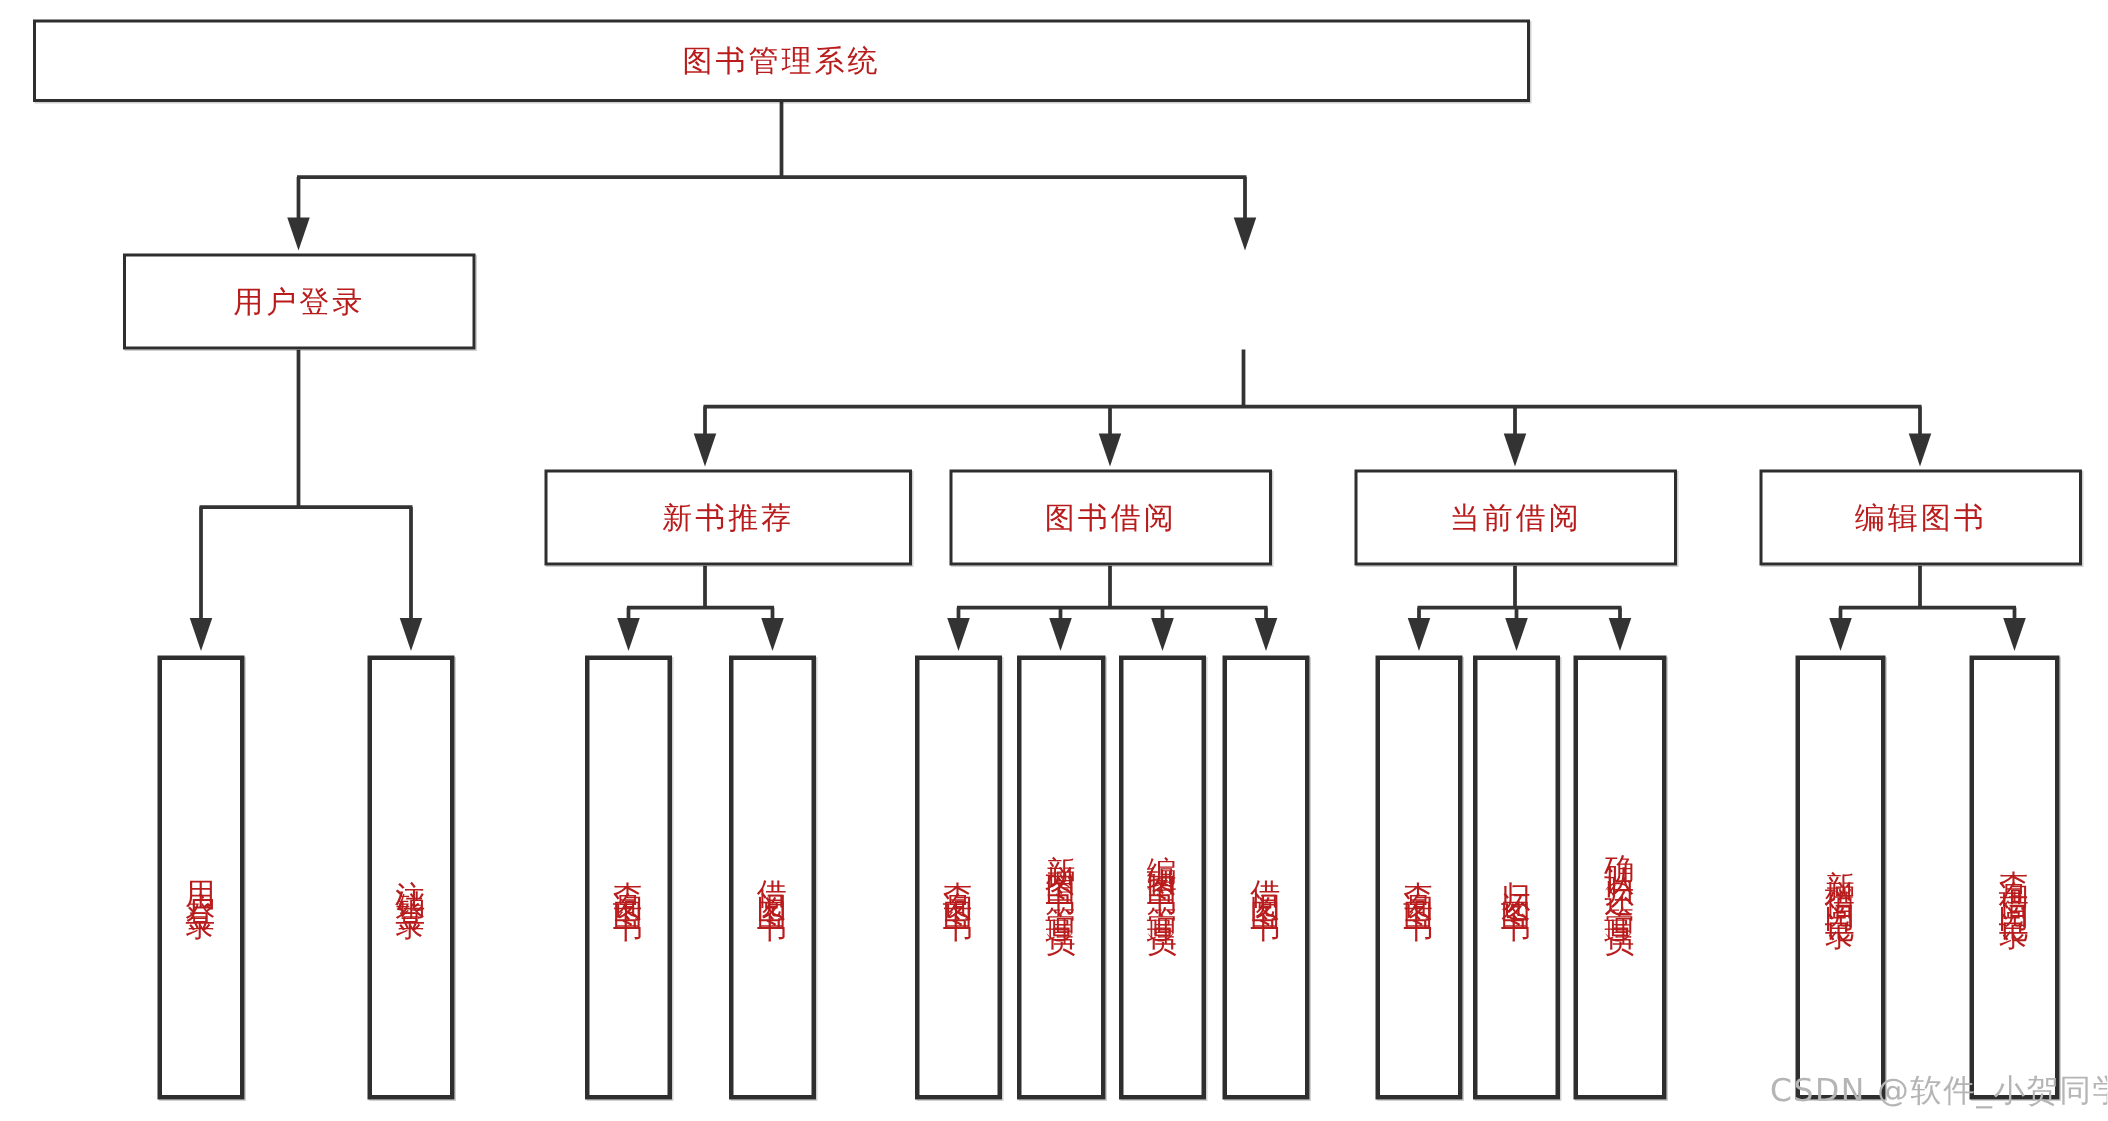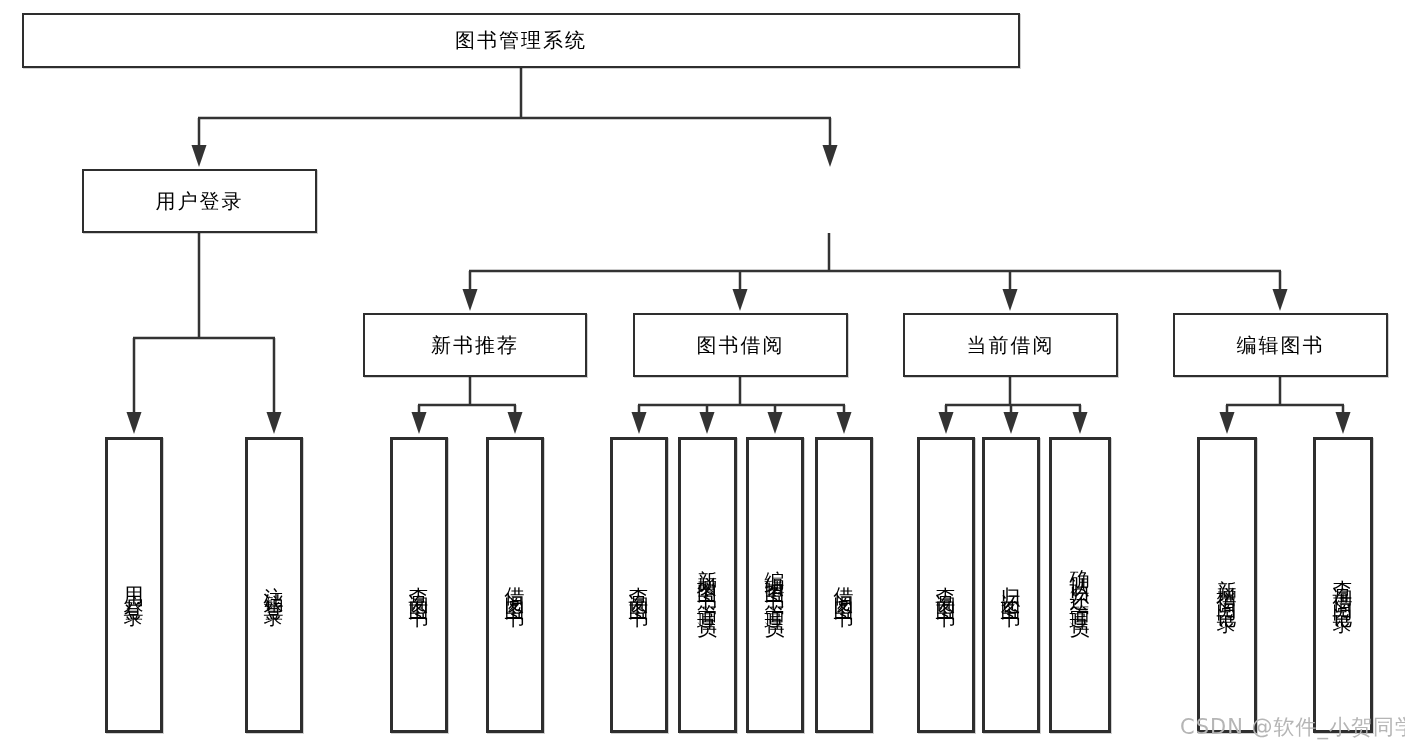--- a/index.html
+++ b/index.html
@@ -22,21 +22,21 @@
     pointer-events: none;
   }
   .node {
     position: absolute;
     background: #ffffff;
     border: 2px solid #2e2e2e;
     box-sizing: border-box;
     display: flex;
     align-items: center;
     justify-content: center;
-    color: #000000;
+    color: #b91c1c;
     font-size: 20px;
     letter-spacing: 2px;
     box-shadow: 1px 1px 0 rgba(0,0,0,0.18);
   }
   .node.leaf {
     border-width: 3px;
   }
   .node.leaf .vtext {
     writing-mode: vertical-rl;
     text-orientation: mixed;
@@ -107,21 +107,21 @@
       <polygon points="1072.5,412 1087.5,412 1080,434"></polygon>
       <polygon points="1219.5,412 1234.5,412 1227,434"></polygon>
       <polygon points="1335.5,412 1350.5,412 1343,434"></polygon>
     </g>
   </svg>
 
   <div class="node" style="left:22px;top:13px;width:998px;height:55px">图书管理系统</div>
 
   <div class="node" style="left:82px;top:169px;width:235px;height:64px">用户登录</div>
 
-  <div class="node" style="left:363px;top:313px;width:224px;height:64px">新书推荐</div>
+  <div class="node" style="left:363px;top:313px;width:245px;height:64px">新书推荐</div>
   <div class="node" style="left:903px;top:313px;width:215px;height:64px">当前借阅</div>
   <div class="node" style="left:633px;top:313px;width:215px;height:64px">图书借阅</div>
   <div class="node" style="left:1173px;top:313px;width:215px;height:64px">编辑图书</div>
 
   <div class="node leaf" style="left:105px;top:437px;width:58px;height:296px">
     <span class="vtext">用户登录</span>
   </div>
   <div class="node leaf" style="left:245px;top:437px;width:58px;height:296px">
     <span class="vtext">注销登录</span>
   </div>

